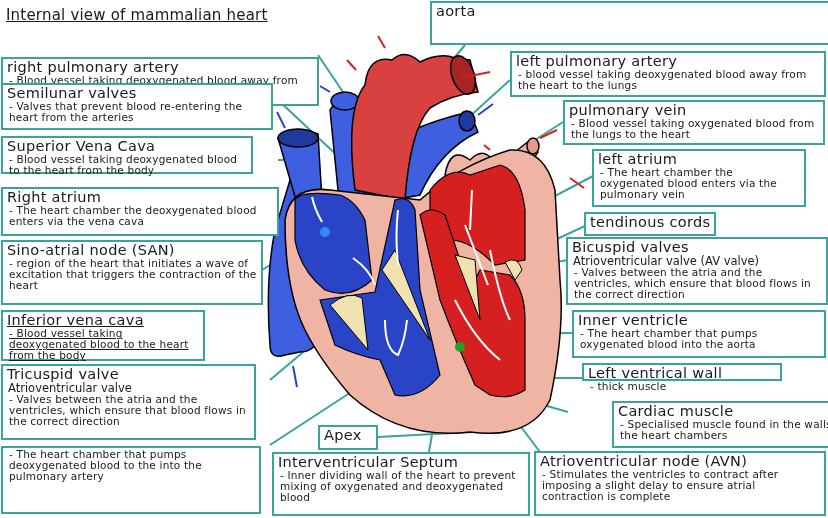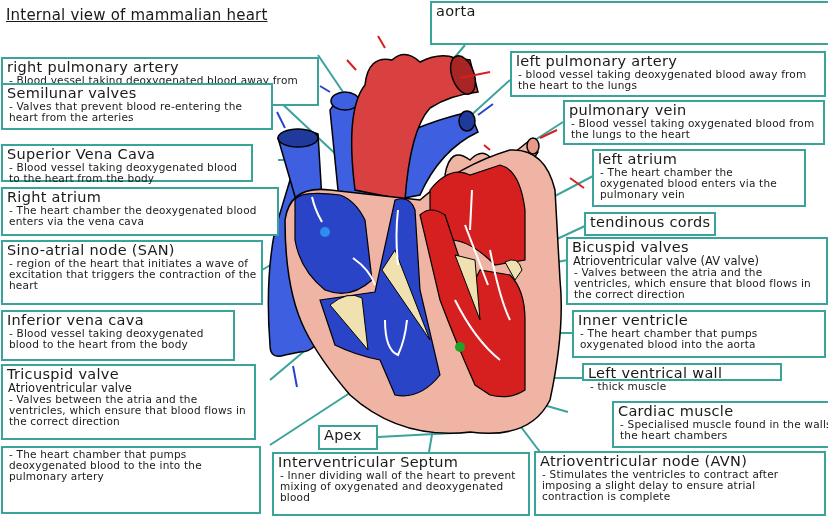--- a/index.html
+++ b/index.html
@@ -101,33 +101,33 @@
 <div class="title">Internal view of mammalian heart</div>
 
 <div class="box" style="left:1px;top:29px;width:318px;height:49px;margin-top:28px;">
   <div class="h">right pulmonary artery</div>
   <div class="d">- Blood vessel taking deoxygenated blood away from the heart to the lungs</div>
 </div>
 <div class="box" style="left:1px;top:83px;width:272px;height:47px;">
   <div class="h">Semilunar valves</div>
   <div class="d">- Valves that prevent blood re-entering the heart from the arteries</div>
 </div>
-<div class="box" style="left:1px;top:144px;width:252px;height:38px;">
+<div class="box" style="left:1px;top:136px;width:252px;height:38px;">
   <div class="h">Superior Vena Cava</div>
   <div class="d">- Blood vessel taking deoxygenated blood to the heart from the body</div>
 </div>
 <div class="box" style="left:1px;top:187px;width:278px;height:49px;">
   <div class="h">Right atrium</div>
   <div class="d">- The heart chamber the deoxygenated blood enters via the vena cava</div>
 </div>
 <div class="box" style="left:1px;top:240px;width:262px;height:65px;">
   <div class="h">Sino-atrial node (SAN)</div>
   <div class="d">- region of the heart that initiates a wave of excitation that triggers the contraction of the heart</div>
 </div>
-<div class="box" style="left:1px;top:310px;width:234px;height:51px;">
+<div class="box" style="left:1px;top:310px;width:204px;height:51px;text-decoration:underline;">
   <div class="h">Inferior vena cava</div>
   <div class="d">- Blood vessel taking deoxygenated blood to the heart from the body</div>
 </div>
 <div class="box" style="left:1px;top:364px;width:255px;height:76px;">
   <div class="h">Tricuspid valve</div>
   <div class="sub">Atrioventricular valve</div>
   <div class="d">- Valves between the atria and the ventricles, which ensure that blood flows in the correct direction</div>
 </div>
 <div class="box" style="left:1px;top:446px;width:260px;height:68px;">
   <div class="d">- The heart chamber that pumps deoxygenated blood to the into the pulmonary artery</div>

